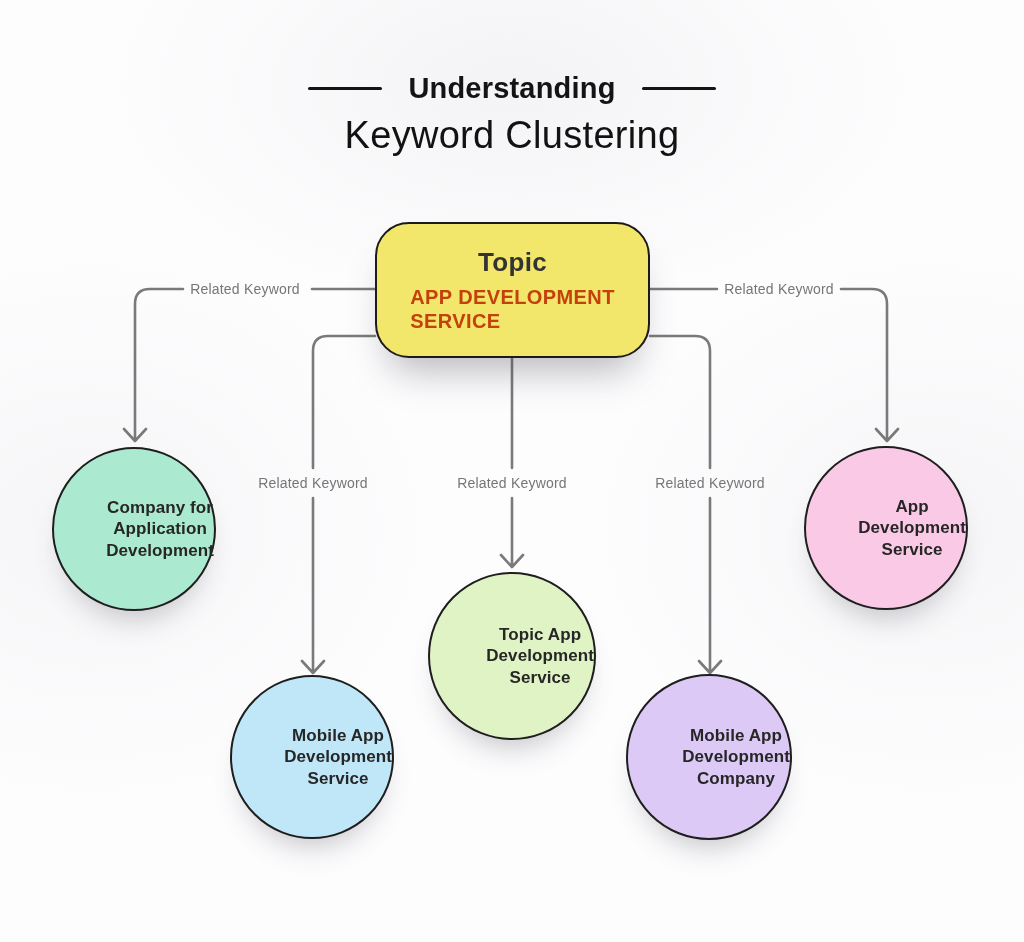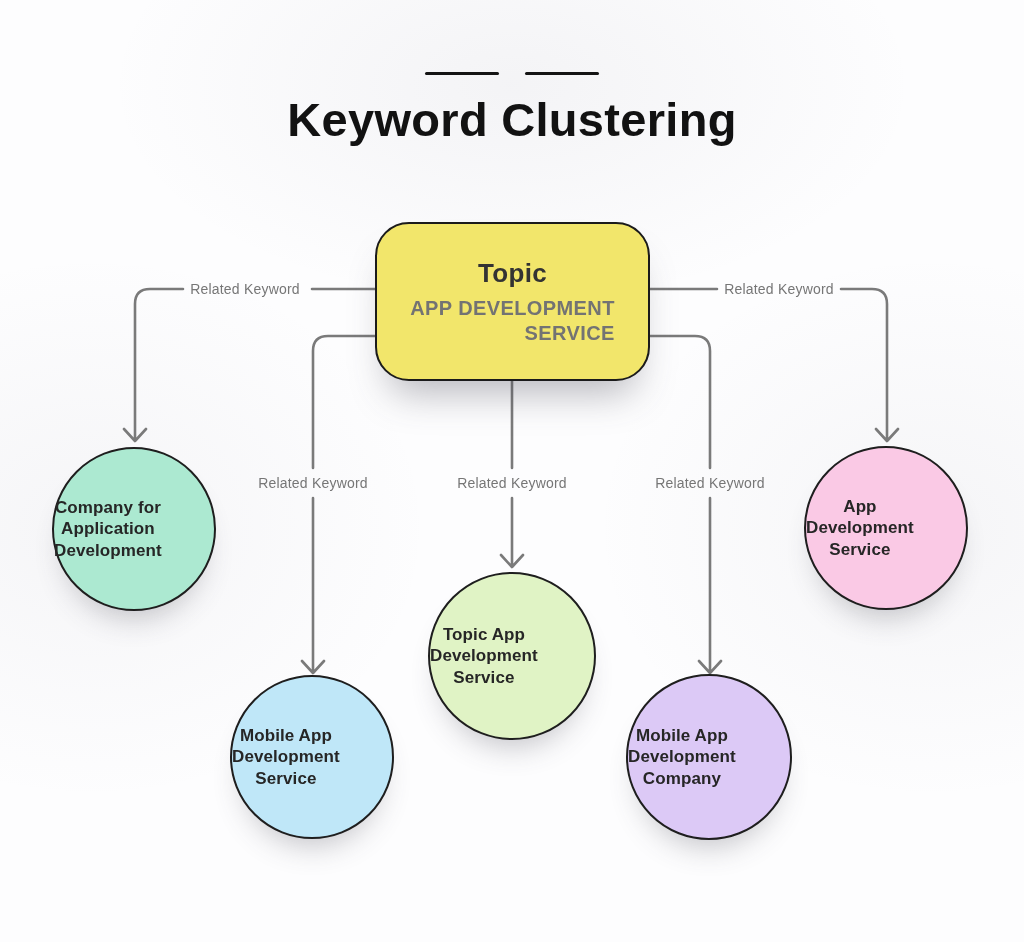--- a/index.html
+++ b/index.html
@@ -16,72 +16,73 @@
       radial-gradient(520px 420px at 9% 56%, rgba(120,120,138,0.06), transparent 65%),
       radial-gradient(520px 420px at 91% 56%, rgba(120,120,138,0.06), transparent 65%),
       #fdfdfe;
   }
 
   
   .header{position:absolute;left:0;top:72px;width:100%;text-align:center;}
   .eyebrow-row{display:flex;align-items:center;justify-content:center;gap:26px;}
   .eyebrow-dash{width:74px;height:3px;background:#141414;border-radius:2px;}
   .eyebrow{font-size:29px;font-weight:700;color:#141414;letter-spacing:.2px;}
-  .main-title{margin-top:17px;font-size:47px;font-weight:700;color:#121212;letter-spacing:.3px;}
+  .main-title{margin-top:9px;font-size:38px;font-weight:400;color:#121212;letter-spacing:.3px;}
 
   
   svg.wires{position:absolute;left:0;top:0;z-index:1;}
   .wires g{fill:none;stroke-width:2.6px;stroke-linecap:round;stroke-linejoin:round;}
 
   .edge-label{
     position:absolute;z-index:2;
     transform:translate(-50%,-50%);
     font-size:14px;font-weight:400;color:#767676;
     white-space:nowrap;letter-spacing:.2px;
   }
 
   
   .topic-box{
-    position:absolute;left:375px;top:222px;width:275px;height:159px;z-index:3;
+    position:absolute;left:375px;top:222px;width:275px;height:136px;z-index:3;
     box-sizing:border-box;
     border:2.5px solid #1b1b1b;border-radius:34px;
     display:flex;flex-direction:column;align-items:center;justify-content:center;
     box-shadow:0 26px 38px -14px rgba(70,70,85,.38);
   }
   .topic-label{font-size:26px;font-weight:700;color:#333333;letter-spacing:.3px;}
   .topic-keyword{
-    margin-top:7px;font-size:20px;font-weight:800;color:#737373;
-    letter-spacing:.4px;line-height:1.22;text-align:right;white-space:pre-line;
+    margin-top:7px;font-size:20px;font-weight:800;color:#c2410c;
+    letter-spacing:.4px;line-height:1.22;text-align:left;white-space:pre-line;
   }
 
   
   .kw-circle{
     position:absolute;z-index:3;box-sizing:border-box;
     border:2.2px solid #1e1e1e;border-radius:50%;
-    display:flex;align-items:center;justify-content:flex-start;text-align:center;
+    display:flex;align-items:center;justify-content:flex-end;text-align:center;
     box-shadow:0 20px 30px -14px rgba(70,70,85,.32);
   }
   .kw-circle .kw-text{
     font-size:17px;font-weight:600;color:#262626;line-height:1.24;
     white-space:pre-line;letter-spacing:.1px;
   }
   .kw-1{left:52px;top:447px;width:164px;height:164px;}
   .kw-2{left:230px;top:675px;width:164px;height:164px;}
   .kw-3{left:428px;top:572px;width:168px;height:168px;}
   .kw-4{left:626px;top:674px;width:166px;height:166px;}
   .kw-5{left:804px;top:446px;width:164px;height:164px;}
 </style>
 </head>
 <body>
 
 <div class="canvas">
 
   <div class="header">
     <div class="eyebrow-row">
       <span class="eyebrow-dash"></span>
+      <span class="eyebrow">Understanding</span>
       <span class="eyebrow-dash"></span>
     </div>
     <div class="main-title">Keyword Clustering</div>
   </div>
 
   <svg class="wires" width="1024" height="942" viewBox="0 0 1024 942">
     <g style="stroke: rgb(122, 122, 122);">
       <path d="M375,289 H312 M183,289 H150 Q135,289 135,304 V441 M124,429 L135,441 L146,429"></path>
       <path d="M650,289 H717 M841,289 H872 Q887,289 887,304 V441 M876,429 L887,441 L898,429"></path>
       <path d="M375,336 H328 Q313,336 313,351 V468 M313,498 V673 M302,661 L313,673 L324,661"></path>

